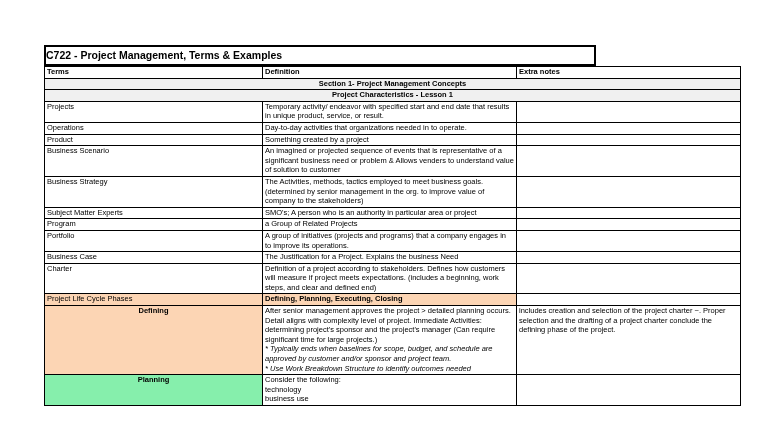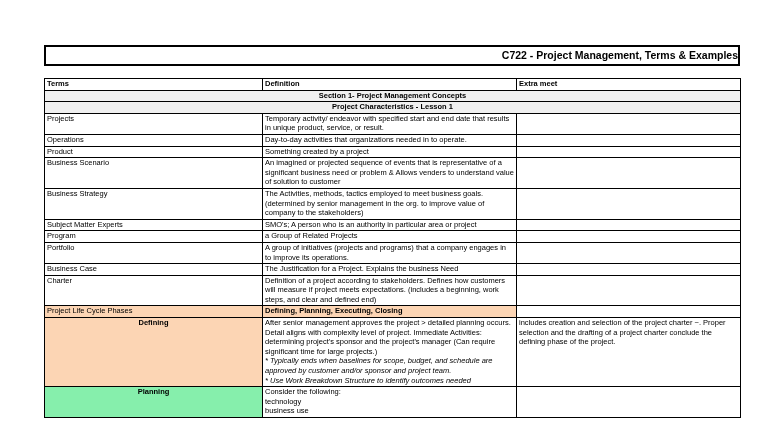--- a/index.html
+++ b/index.html
@@ -3,25 +3,25 @@
 <meta charset="utf-8">
 <style>
   * { margin:0; padding:0; box-sizing:border-box; }
   html, body { background:#ffffff; }
   body {
     width:784px; height:441px; overflow:hidden;
     font-family:"Liberation Sans", sans-serif; color:#000;
   }
   .sheet { padding:45px 0 0 44px; }
   .title-box {
-    width:696px; border:2px solid #000; text-align:right;
+    width:552px; border:2px solid #000; text-align:left;
     font-weight:bold; font-size:10.5px; line-height:13px; padding:2px 0 2px;
   }
   table.terms {
-    width:696px; margin-top:12px; border-collapse:collapse; table-layout:fixed;
+    width:696px; border-collapse:collapse; table-layout:fixed;
     border:1.5px solid #000;
   }
   col.c1 { width:218px; } col.c2 { width:254px; } col.c3 { width:224px; }
   th, td {
     border:1px solid #000; vertical-align:top; text-align:left;
     font-size:7.5px; line-height:9.6px; padding:0 2px 1px 2px;
     overflow:hidden; word-wrap:break-word;
   }
   th { font-weight:bold; }
   tr.section td { text-align:center; font-weight:bold; }
@@ -39,21 +39,21 @@
   <table class="terms">
     <colgroup>
         <col class="c1">
         <col class="c2">
         <col class="c3">
       </colgroup>
     <thead>
       <tr>
         <th>Terms</th>
         <th>Definition</th>
-        <th>Extra meet</th>
+        <th>Extra notes</th>
       </tr>
     </thead>
     <tbody id="tbody">
         <tr class="section">
           <td colspan="3" style="background: rgb(240, 240, 240);">Section 1- Project Management Concepts</td>
         </tr>
         <tr class="section">
           <td colspan="3" style="background: rgb(240, 240, 240);">Project Characteristics - Lesson 1</td>
         </tr>
         <tr class="normal">

